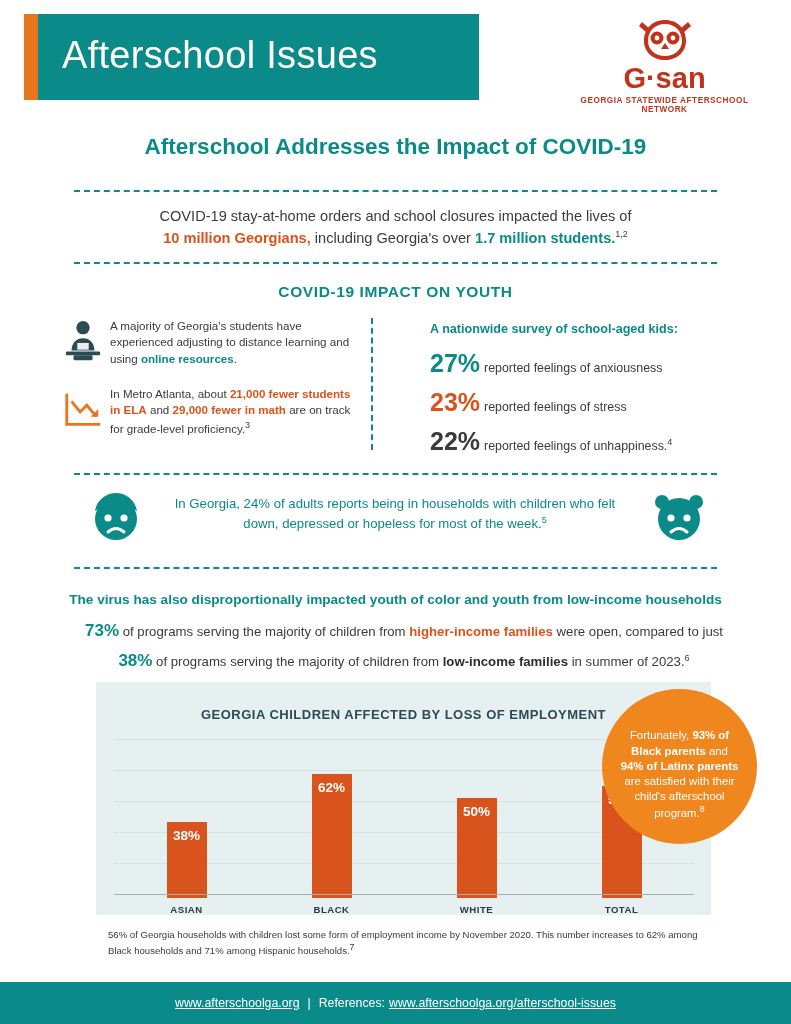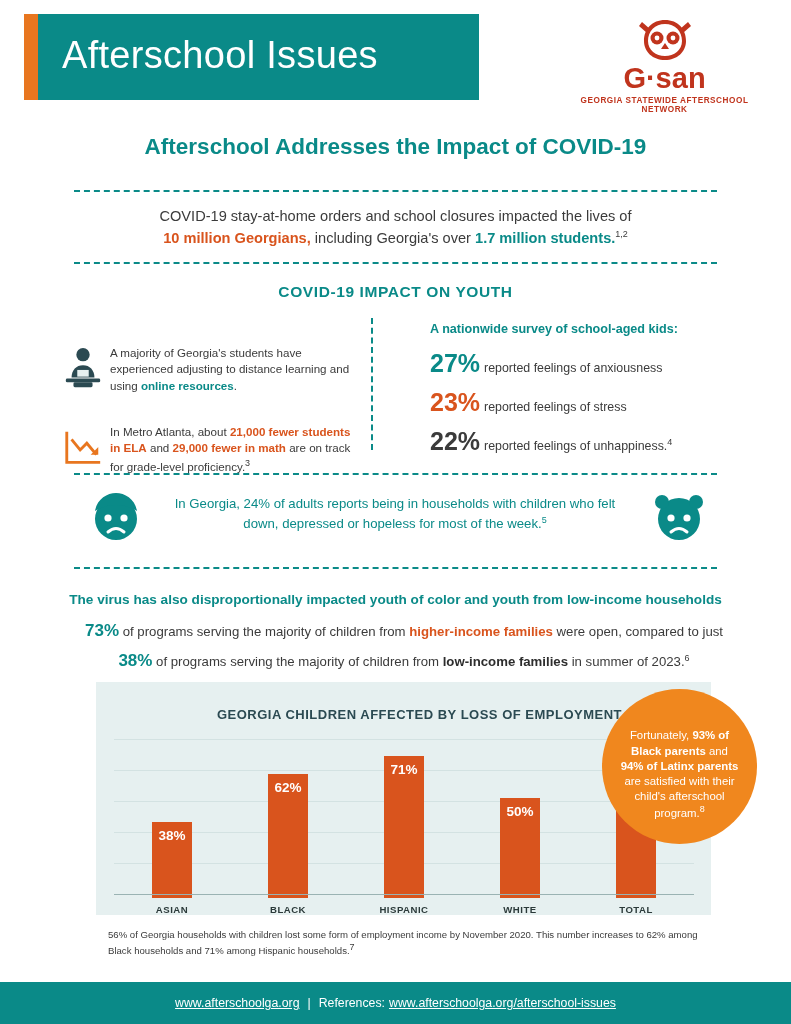--- a/index.html
+++ b/index.html
@@ -153,21 +153,20 @@
   .fact {
     position: relative;
     min-height: 52px;
     margin-bottom: 16px;
     padding-left: 48px;
   }
   .fact-text {
     font-size: 11.6px;
     line-height: 1.42;
     color: #3b3b3b;
-    margin-top: 27px;
   }
   .fact-text .em-teal { color: #0a8a88; font-weight: bold; }
   .fact-text .em-orange { color: #d9541d; font-weight: bold; }
   .fact-icon {
     position: absolute;
     left: 0;
     top: 2px;
     width: 42px;
     height: 44px;
   }
@@ -268,21 +267,20 @@
   .chart-title {
     position: absolute;
     left: 0;
     top: 25px;
     width: 615px;
     text-align: center;
     font-size: 13px;
     font-weight: bold;
     color: #2b4a52;
     letter-spacing: 0.5px;
-    padding-left: 16px;
   }
   .grid-lines {
     position: absolute;
     left: 18px;
     top: 57px;
     width: 580px;
     height: 155px;
   }
   .grid-line {
     position: absolute;
@@ -538,26 +536,20 @@
         </div>
         <div class="bar-cat">ASIAN</div>
       </div>
       <div class="bar-wrap">
         <div class="bar" style="height:124px">
           <span class="bar-label">62%</span>
         </div>
         <div class="bar-cat">BLACK</div>
       </div>
       <div class="bar-wrap">
-        <div class="bar" style="height:142px">
-          <span class="bar-label">71%</span>
-        </div>
-        <div class="bar-cat">HISPANIC</div>
-      </div>
-      <div class="bar-wrap">
         <div class="bar" style="height:100px">
           <span class="bar-label">50%</span>
         </div>
         <div class="bar-cat">WHITE</div>
       </div>
       <div class="bar-wrap">
         <div class="bar" style="height:112px">
           <span class="bar-label">56%</span>
         </div>
         <div class="bar-cat">TOTAL</div>

